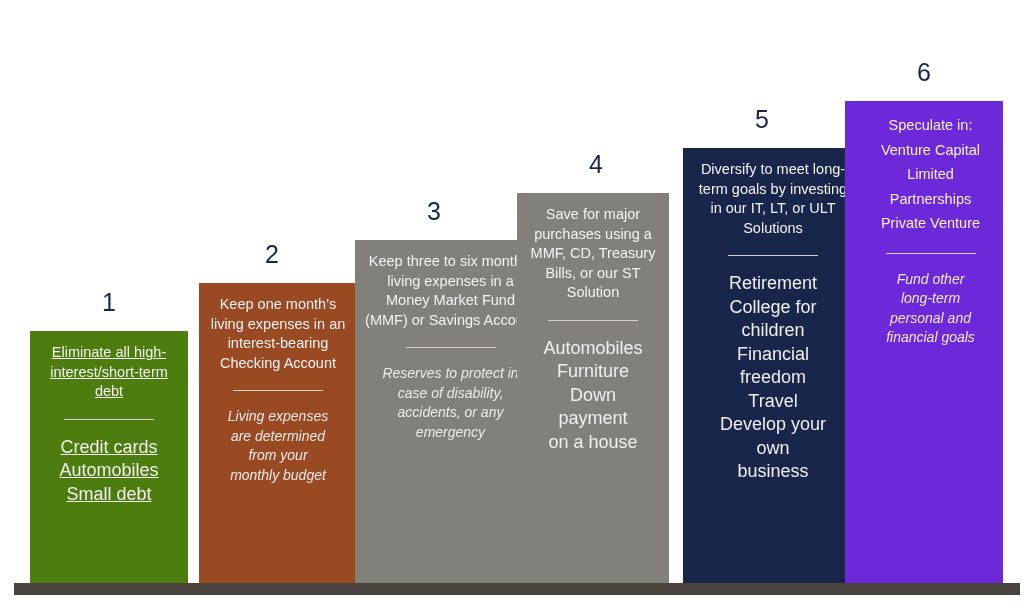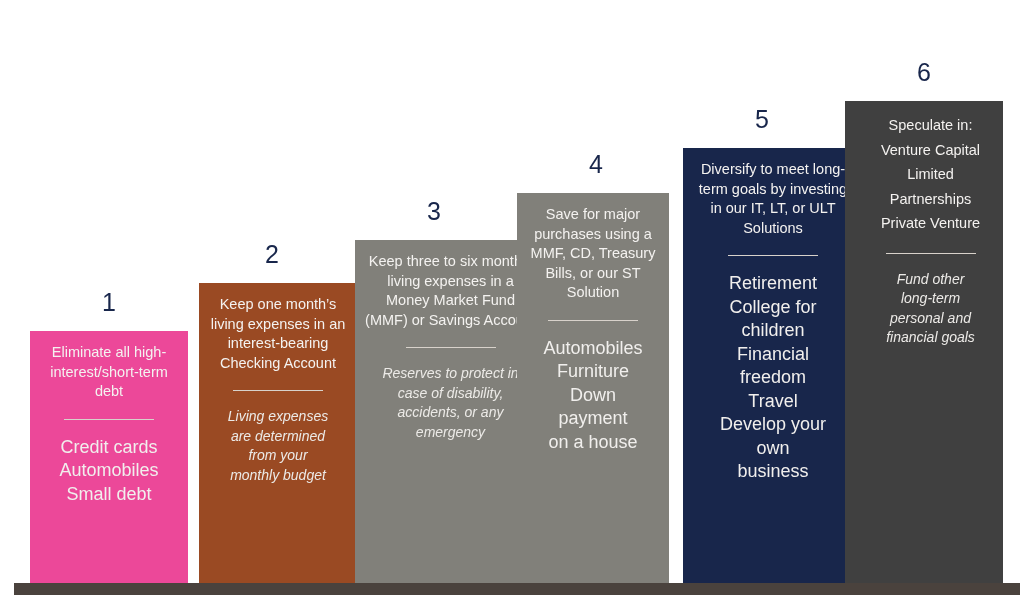--- a/index.html
+++ b/index.html
@@ -105,21 +105,21 @@
   .spaced-lines li {
     white-space: pre-line;
   }
 </style>
 </head>
 <body>
 
 <div id="stage">
 
   <div class="step-number" style="left:30px; top:287px; width:158px;">1</div>
-  <div class="step" style="left:30px; top:331px; width:158px; height:252px; background:#ec4899;">
+  <div class="step" style="left:30px; top:331px; width:158px; height:252px; background:#4d7c0f;text-decoration:underline;">
     <p class="headline">Eliminate all high-interest/short-term debt</p>
     <div class="divider"></div>
     <ul class="bullet-list">
       <li>Credit cards</li>
       <li>Automobiles</li>
       <li>Small debt</li>
     </ul>
   </div>
 
   <div class="step-number" style="left:193px; top:239px; width:158px;">2</div>
@@ -156,21 +156,21 @@
       <li>Retirement</li>
       <li>College for children</li>
       <li>Financial freedom</li>
       <li>Travel</li>
       <li>Develop your own
 business</li>
     </ul>
   </div>
 
   <div class="step-number" style="left:845px; top:57px; width:158px;">6</div>
-  <div class="step" style="left:845px; top:101px; width:158px; height:482px; background:#404040;padding-left:21px;">
+  <div class="step" style="left:845px; top:101px; width:158px; height:482px; background:#6d28d9;padding-left:21px;">
     <ul class="spaced-lines">
       <li>Speculate in:</li>
       <li>Venture Capital
 Limited</li>
       <li>Partnerships</li>
       <li>Private Venture</li>
     </ul>
     <div class="divider"></div>
     <p class="note">Fund other long-term personal and financial goals</p>
   </div>

